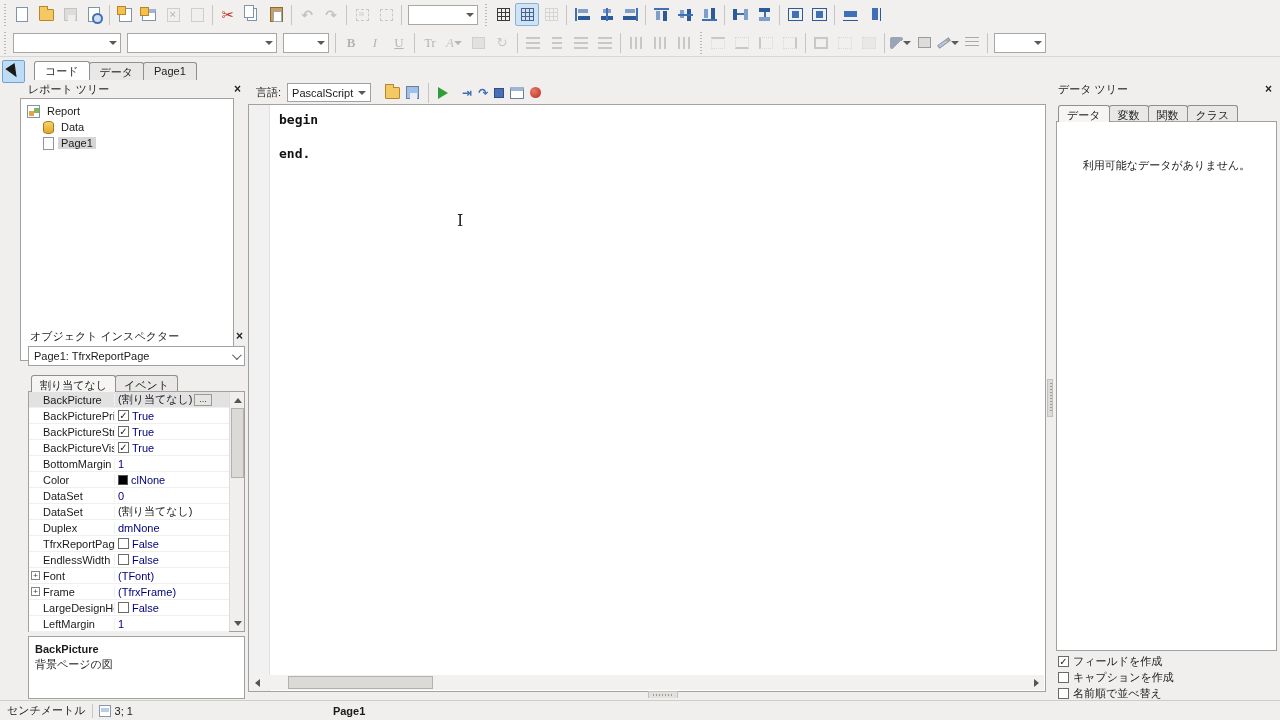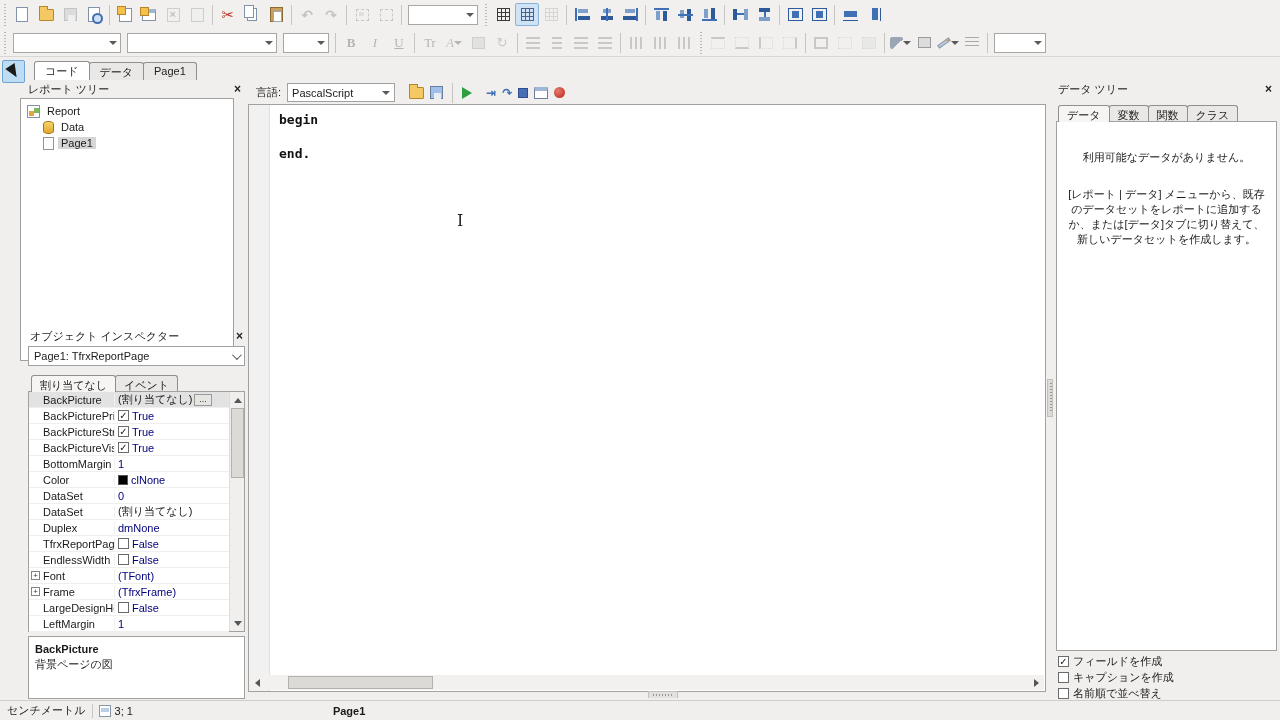--- a/index.html
+++ b/index.html
@@ -152,21 +152,21 @@
   .tri-l { width:0;height:0;border-top:4px solid transparent;border-bottom:4px solid transparent;border-right:5px solid #555; }
   .tri-r { width:0;height:0;border-top:4px solid transparent;border-bottom:4px solid transparent;border-left:5px solid #555; }
   .thumb-v { position:absolute; left:1px; top:16px; width:13px; height:70px; background:#dcdad7; border:1px solid #b3b1ae; }
 
   #insp-desc { padding:5px 6px; line-height:15px; }
   #insp-desc b { font-size:11px; }
 
   
   #script-toolbar { position:absolute; left:248px; top:81px; width:798px; height:23px; background:#f0efed;
     display:flex; align-items:center; gap:6px; padding-left:8px; }
-  #lang-combo { width:108px; height:19px; background:#fff; border:1px solid #a3a1a0; display:flex;
+  #lang-combo { width:84px; height:19px; background:#fff; border:1px solid #a3a1a0; display:flex;
     align-items:center; justify-content:space-between; padding:8px 4px; }
   .sti { font-size:13px; line-height:1; }
   .i-run { width:0;height:0;border-top:6px solid transparent;border-bottom:6px solid transparent;border-left:10px solid #2f9e3f; }
   .i-stepin { color:#3f6fb4; font-weight:bold; font-size:12px; }
   .i-stepover { color:#3f6fb4; font-weight:bold; font-size:12px; }
   .i-stop { width:10px; height:10px; background:#4a6fb5; border:1px solid #2d4f8e; }
   .i-eval { width:14px; height:12px; background:#fff; border:1px solid #6b7f9d; border-top:4px solid #9fb6d4; }
   .i-bp { width:11px; height:11px; background:radial-gradient(circle at 35% 35%, #e87a6d, #b8281a); border-radius:50%; }
 
   #editor { position:absolute; left:248px; top:104px; width:798px; height:588px; background:#fff; border:1px solid #a3a1a0; }
@@ -183,21 +183,21 @@
     background-image:repeating-linear-gradient(to right,#9a9a9a 0 1px,transparent 1px 3px); background-size:20px 2px;
     background-position:4px 2px; background-repeat:no-repeat; }
 
   #vsplitter { position:absolute; left:1046px; top:81px; width:8px; height:611px; }
   #vsplit-grip { position:absolute; left:1px; top:298px; width:6px; height:38px; background:#dddbd8; border:1px solid #c2c0bc;
     background-image:repeating-linear-gradient(to bottom,#9a9a9a 0 1px,transparent 1px 3px);
     background-size:2px 30px; background-position:2px 3px; background-repeat:no-repeat; }
 
   
   #dt-tabs { left:1058px; top:104px; height:18px; }
-  #dt-empty { text-align:center; padding:28px 8px 0; line-height:15px; color:#1a1a1a; }
+  #dt-empty { text-align:center; padding:36px 8px 0; line-height:15px; color:#1a1a1a; }
   #dt-empty .t1 { margin-bottom:22px; }
   .cbrow { display:flex; align-items:center; height:15px; margin:1px 0 0 2px; }
   .cbrow .cbx { margin-right:4px; }
 
   
   #statusbar { position:absolute; left:0; top:700px; width:1280px; height:20px; background:#f0efed;
     border-top:1px solid #cfcdc9; display:flex; align-items:center; }
   .st-sep { width:1px; height:14px; background:#c9c7c3; margin:0 6px; }
   .st-icon { width:12px; height:12px; border:1px solid #8a96a5; background:#fff; position:relative; margin-right:4px; }
   .st-icon:after { content:""; position:absolute; left:1px; top:2px; width:8px; height:4px; background:#b9cfe8; }
@@ -628,21 +628,20 @@
 </div>
 <div class="tabstrip" id="dt-tabs">
     <div class="tab2 active">データ</div>
     <div class="tab2">変数</div>
     <div class="tab2">関数</div>
     <div class="tab2">クラス</div>
   </div>
 <div class="whitebox" style="left:1056px;top:121px;width:221px;height:530px;">
   <div id="dt-empty">
     <div class="t1">利用可能なデータがありません。</div>
-    <div class="t2">[レポート | データ] メニューから、既存のデータセットをレポートに追加するか、または[データ]タブに切り替えて、新しいデータセットを作成します。</div>
   </div>
 </div>
 <div id="dt-checks" style="position:absolute;left:1056px;top:653px;width:220px;">
     <div class="cbrow">
       <span class="cbx">✓</span>
       <span>フィールドを作成</span>
     </div>
     <div class="cbrow">
       <span class="cbx"></span>
       <span>キャプションを作成</span>

